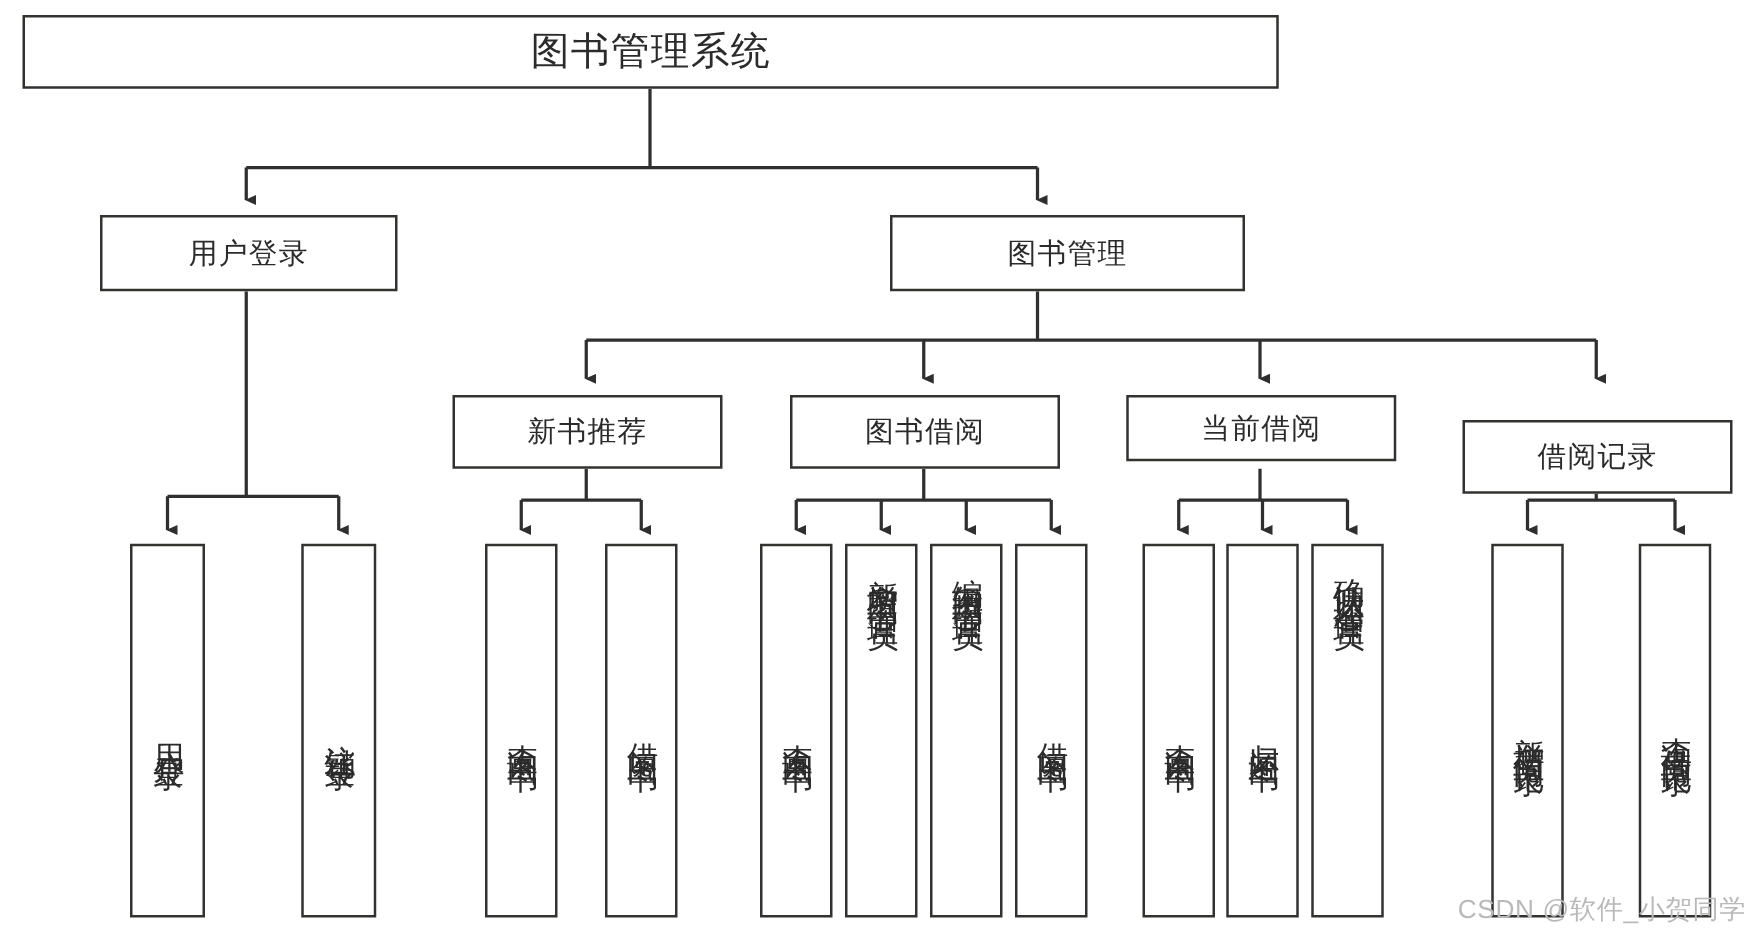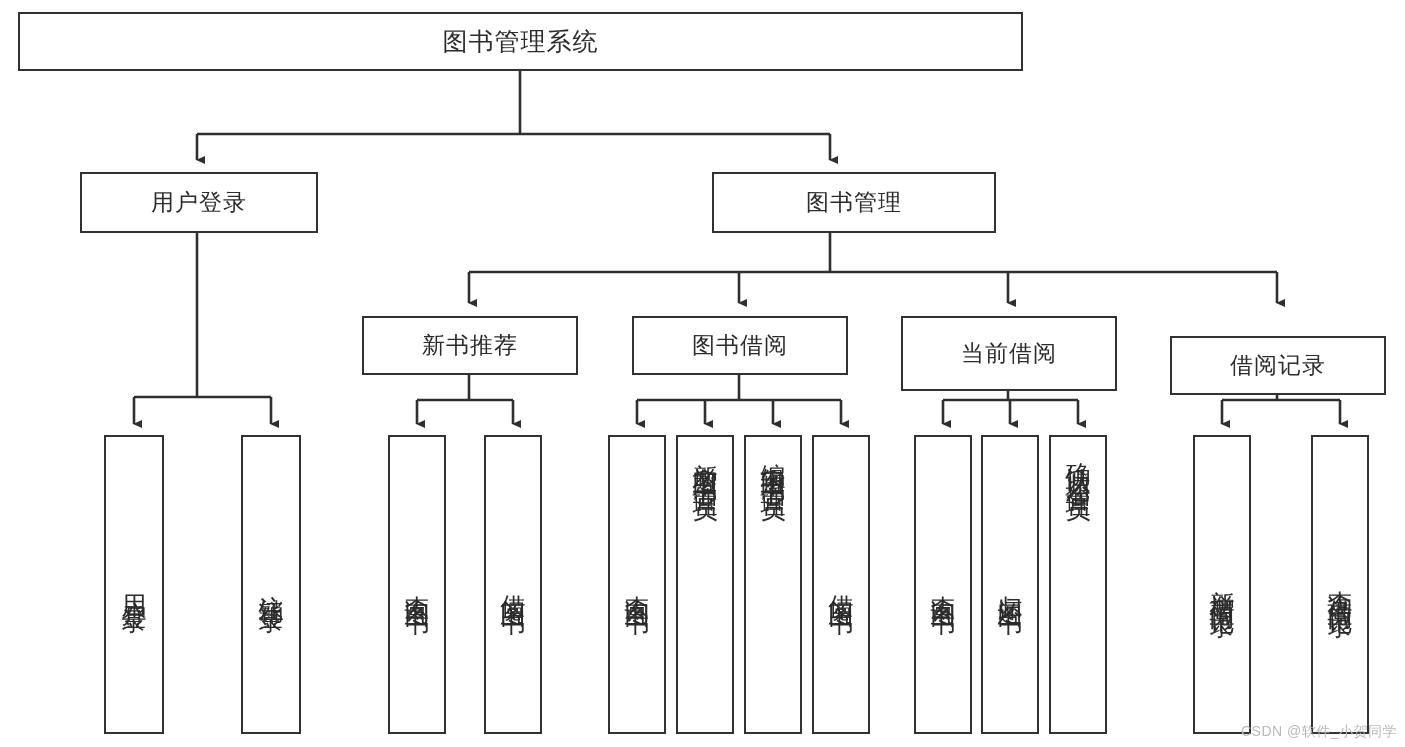--- a/index.html
+++ b/index.html
@@ -40,21 +40,21 @@
     text-align: center;
     line-height: 1.18;
     white-space: nowrap;
   }
   
   .node.horiz .node-label {
     font-size: 23px;
     letter-spacing: 1px;
   }
   .node.horiz.root .node-label {
-    font-size: 25px;
+    font-size: 31px;
   }
   
   .node.vert {
     align-items: flex-start;
     justify-content: center;
     padding-top: 6px;
   }
   .node.vert .node-label {
     writing-mode: vertical-rl;
     text-orientation: upright;
@@ -64,21 +64,21 @@
     white-space: nowrap;
   }
   
   .node.vert.sunk { padding-top: 0; align-items: center; }
   .node.vert.sunk2 { padding-top: 0; align-items: center; }
 
   #watermark {
     position: absolute;
     right: 8px;
     bottom: 6px;
-    font-size: 14px;
+    font-size: 21px;
     color: #b9b9b9;
     z-index: 5;
     white-space: nowrap;
     letter-spacing: 0.5px;
   }
 </style>
 </head>
 <body>
 
 <div id="diagram-root">
@@ -146,21 +146,21 @@
   </div>
 
   <div class="node horiz" style="left:632px; top:316px; width:216px; height:59px;">
     <span class="node-label">图书借阅</span>
   </div>
 
   <div class="node horiz" style="left:362px; top:316px; width:216px; height:59px;">
     <span class="node-label">新书推荐</span>
   </div>
 
-  <div class="node horiz" style="left:901px; top:316px; width:216px; height:75px;">
+  <div class="node horiz" style="left:901px; top:316px; width:216px; height:53px;">
     <span class="node-label">当前借阅</span>
   </div>
 
   <div class="node horiz" style="left:1170px; top:336px; width:216px; height:59px;">
     <span class="node-label">借阅记录</span>
   </div>
 
   <div class="node vert sunk" style="left:104px; top:435px; width:60px; height:299px;">
     <span class="node-label">用户登录</span>
   </div>

